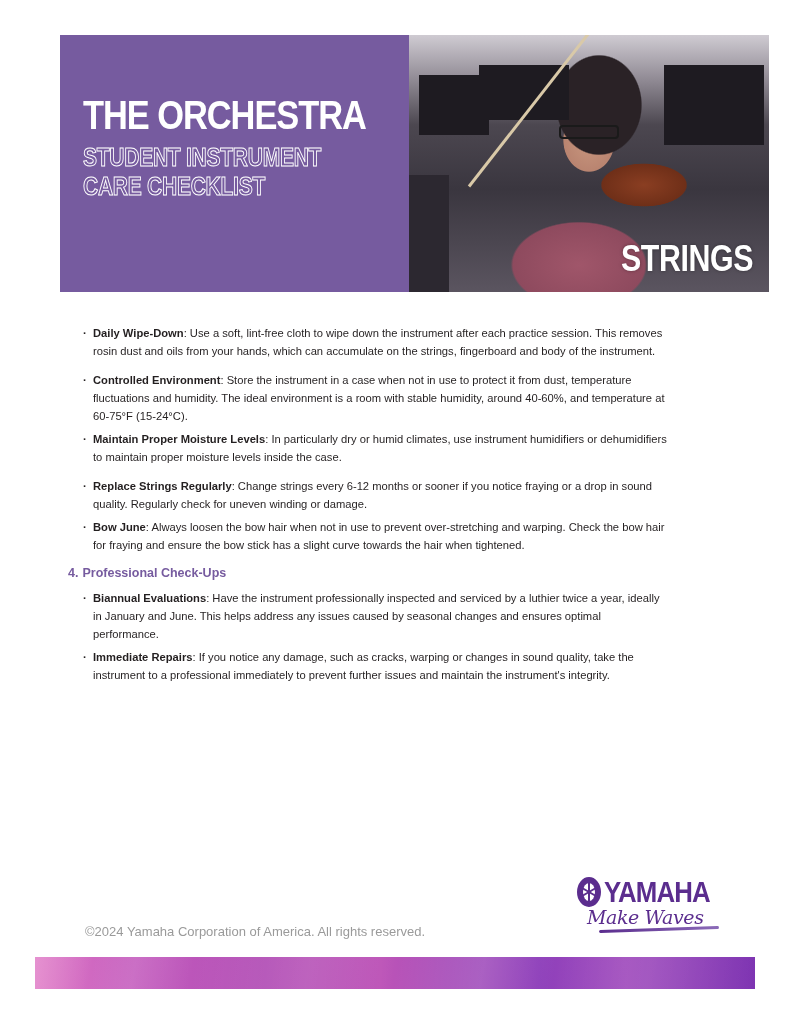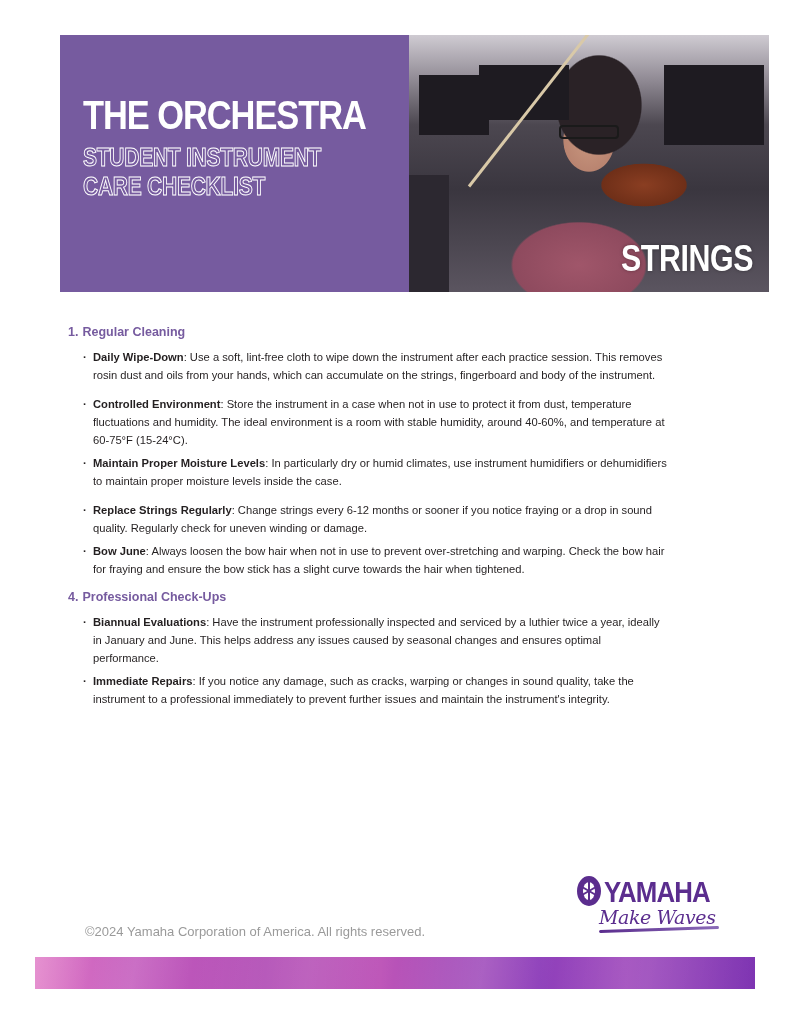--- a/index.html
+++ b/index.html
@@ -67,38 +67,38 @@
   .item .dot {
     position: absolute; left: 15px; top: 0; font-weight: 700;
   }
   .item .term { font-weight: 700; }
   .copyright {
     position: absolute; left: 85px; top: 924px; font-size: 13px; color: #9a9a9a;
   }
   .logo {
     position: absolute; left: 577px; top: 876px; width: 150px; height: 60px;
   }
-  .logo-row { display: flex; }
+  .logo-row { display: flex; align-items: center; }
   .logo-emblem {
     width: 30px; height: 30px; border-radius: 50%; background: #5b2d8e; position: relative;
     box-sizing: border-box; border: 3px solid #5b2d8e;
   }
   .logo-emblem .inner {
     position: absolute; inset: 3px; border-radius: 50%; background: #ffffff;
   }
   .logo-emblem .fork {
     position: absolute; left: 50%; top: 50%; width: 2px; height: 18px; background: #5b2d8e;
     transform-origin: center;
   }
   .logo-word {
     margin-left: 3px; font-weight: 700; font-size: 30px; color: #5b2d8e; letter-spacing: -1px;
     transform: scaleX(0.86); transform-origin: left center; line-height: 32px;
   }
   .logo-tag {
-    margin-left: 22px; margin-top: -2px; font-family: "DejaVu Serif", serif; font-style: italic;
+    margin-left: 10px; margin-top: -2px; font-family: "DejaVu Serif", serif; font-style: italic;
     font-size: 19px; color: #5b2d8e; letter-spacing: -0.4px;
   }
   .logo-swoosh {
     position: absolute; left: 22px; top: 52px; width: 120px; height: 3px;
     background: linear-gradient(90deg, #5b2d8e, #8b6bb8); border-radius: 2px; transform: rotate(-2deg);
   }
   .footer-band {
     position: absolute; left: 35px; top: 957px; width: 720px; height: 32px;
     background:
       linear-gradient(100deg, rgba(255,255,255,0.18) 0%, transparent 8%, rgba(255,255,255,0.12) 14%, transparent 22%, rgba(255,255,255,0.1) 38%, transparent 50%, rgba(255,255,255,0.14) 62%, transparent 72%, rgba(255,255,255,0.08) 85%, transparent 100%),
@@ -122,23 +122,20 @@
     <div class="stand" style="left:255px;top:30px;width:100px;height:80px;"></div>
     <div class="stand" style="left:0px;top:140px;width:40px;height:117px;background:#2c2830;"></div>
     <div class="glasses"></div>
     <div class="bow"></div>
     <div class="strings-label">STRINGS</div>
   </div>
 </div>
 
 <div class="content">
   <div class="section">
-    <div class="section-title">
-      <span class="num">1.</span><span>Regular Cleaning</span>
-    </div>
     <div class="item">
       <span class="dot">·</span><span class="term">Daily Wipe-Down</span><span>: Use a soft, lint-free cloth to wipe down the instrument after each practice session. This removes rosin dust and oils from your hands, which can accumulate on the strings, fingerboard and body of the instrument.</span>
     </div>
   </div>
 
   <div class="section">
     <div class="item">
       <span class="dot">·</span><span class="term">Controlled Environment</span><span>: Store the instrument in a case when not in use to protect it from dust, temperature fluctuations and humidity. The ideal environment is a room with stable humidity, around 40-60%, and temperature at 60-75°F (15-24°C).</span>
     </div>
     <div class="item">

